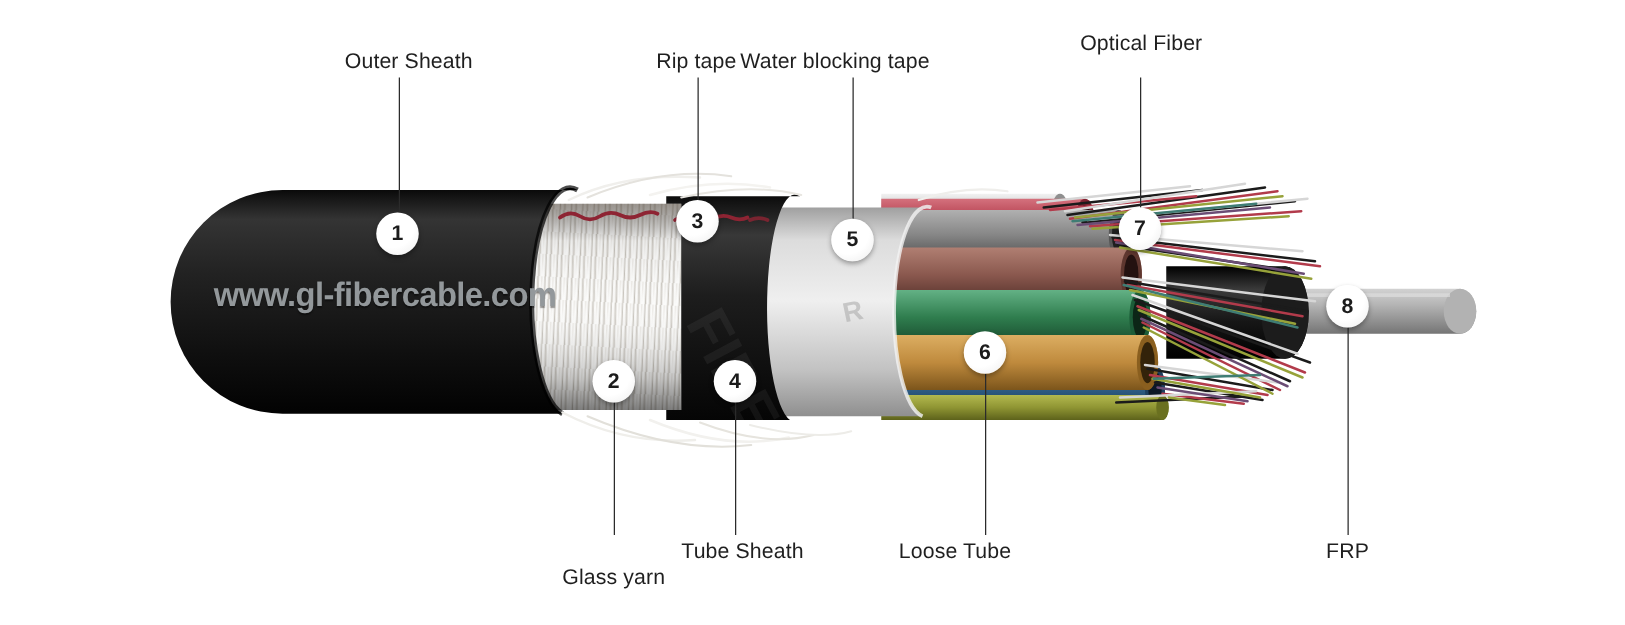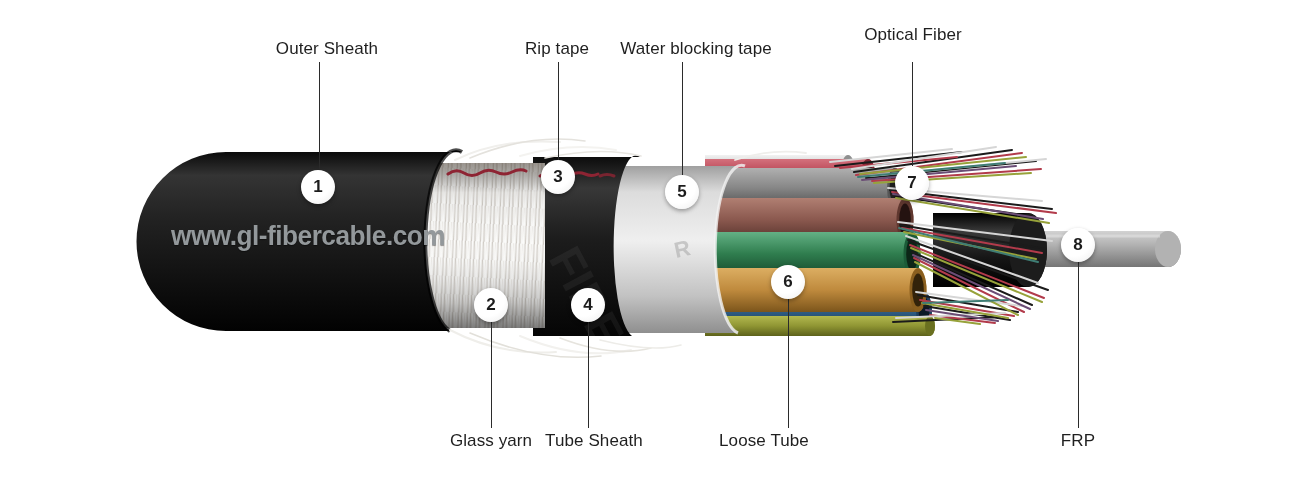--- a/index.html
+++ b/index.html
@@ -251,20 +251,20 @@
     </div>
   <div class="badge" style="left:895px;top:166px">
       <span>7</span>
     </div>
   <div class="badge" style="left:1061px;top:228px">
       <span>8</span>
     </div>
 
   <div class="label" style="left:327px;top:39px">Outer Sheath</div>
   <div class="label" style="left:557px;top:39px">Rip tape</div>
-  <div class="label" style="left:696px;top:39px">Water blocking tape</div>
+  <div class="label" style="left:668px;top:39px">Water blocking tape</div>
   <div class="label" style="left:913px;top:25px">Optical Fiber</div>
-  <div class="label" style="left:491px;top:431px">Glass yarn</div>
+  <div class="label" style="left:491px;top:452px">Glass yarn</div>
   <div class="label" style="left:594px;top:431px">Tube Sheath</div>
   <div class="label" style="left:764px;top:431px">Loose Tube</div>
   <div class="label" style="left:1078px;top:431px">FRP</div>
 
 </div>
 
 </body></html>

